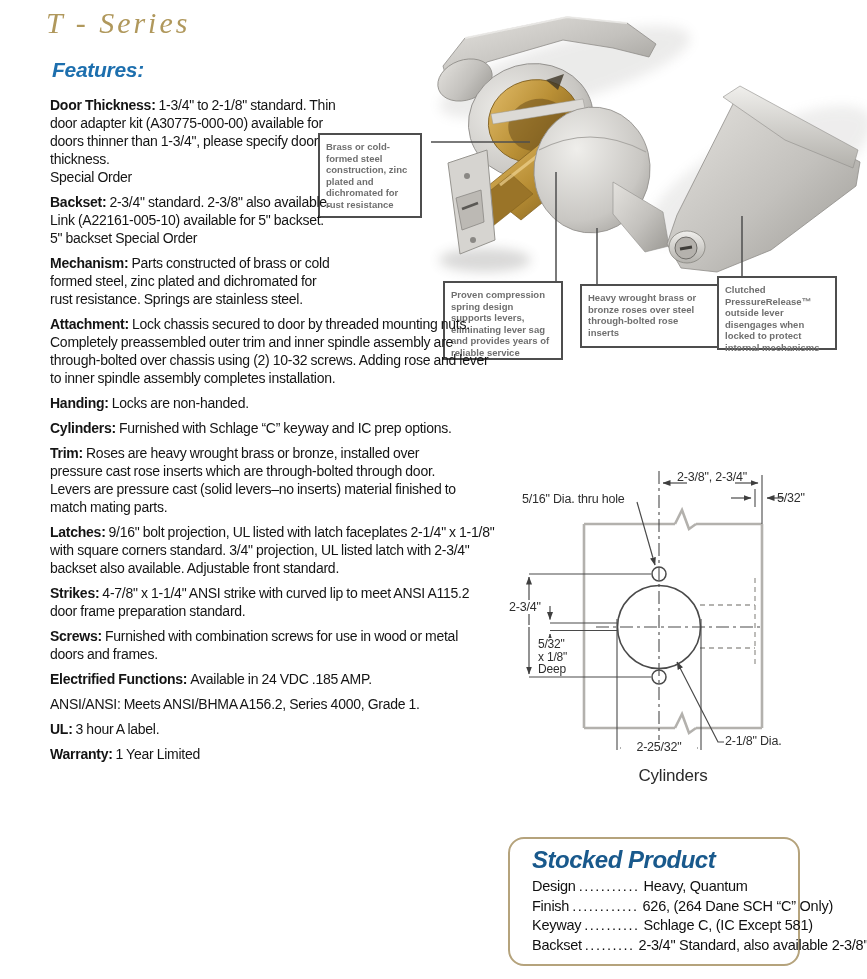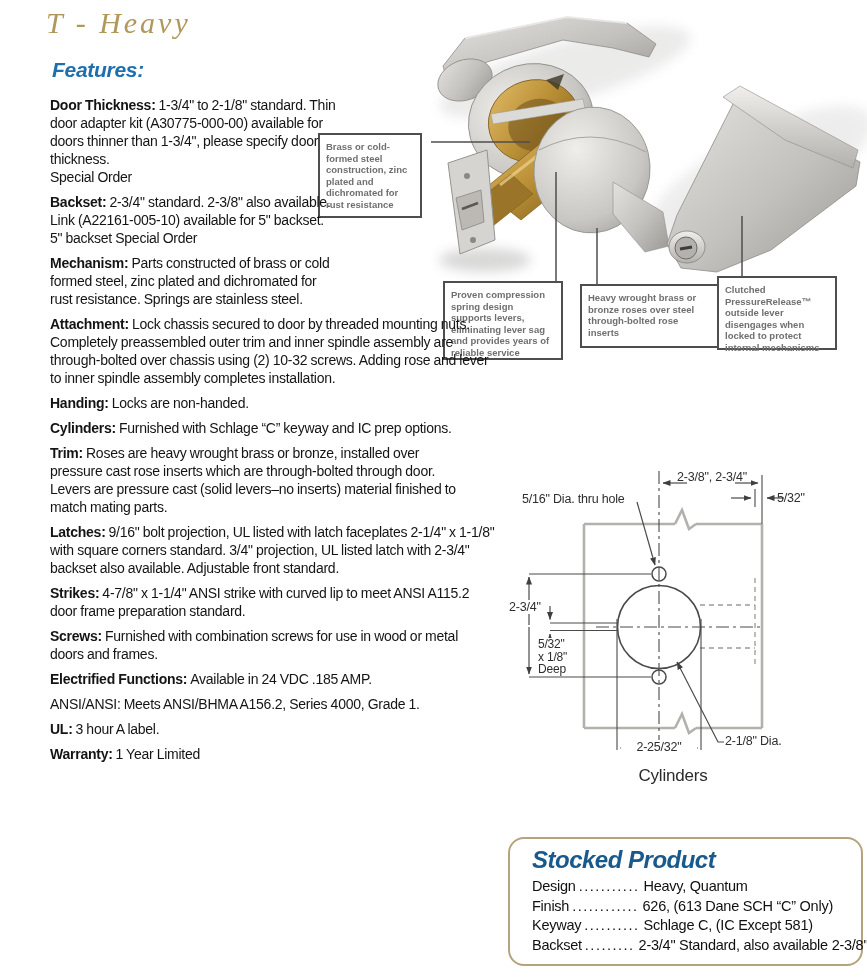--- a/index.html
+++ b/index.html
@@ -43,33 +43,33 @@
   .ev-dim-top{left:184px;top:15px;width:96px;text-align:center;}
   .ev-dim-right{left:297px;top:36px;}
   .ev-thru{left:42px;top:37px;}
   .ev-left{left:28px;top:145px;background:#fff;padding:0 1px;}
   .ev-notch{left:57px;top:183px;font-size:12px;line-height:12.5px;background:#fff;padding:0 1px;}
   .ev-bottom{left:141px;top:285px;width:76px;text-align:center;background:#fff;}
   .ev-dia{left:245px;top:279px;}
   .ev-caption{left:118px;top:311px;width:150px;text-align:center;font-size:17px;color:#2b2b2b;letter-spacing:-0.2px;}
 
   
-  .stocked{position:absolute;left:508px;top:837px;width:355px;height:129px;box-sizing:border-box;
+  .stocked{position:absolute;left:508px;top:837px;width:292px;height:129px;box-sizing:border-box;
            border:2px solid #b5a37c;border-radius:16px;background:#fff;padding:7px 0 0 22px;}
   .stocked h2{margin:0 0 3px 0;font-size:24px;font-style:italic;font-weight:bold;
               color:#19598c;letter-spacing:-0.5px;}
   .sp-row{font-size:14.5px;line-height:19.5px;color:#101010;letter-spacing:-0.25px;white-space:nowrap;}
   .sp-row .dots{letter-spacing:1.5px;margin:0 4px 0 3px;}
 </style>
 </head>
 <body>
 
 <div class="page">
 
-  <div class="doc-title">T - Heavy</div>
+  <div class="doc-title">T - Series</div>
   <div class="features-heading">Features:</div>
 
   <svg class="photo-svg" width="552" height="360" viewBox="0 0 552 360">
     <defs>
       <linearGradient id="steelB" x1="0" y1="0" x2="1" y2="1">
         <stop offset="0" stop-color="#e4e2de"></stop>
           <stop offset=".55" stop-color="#c3c1bd"></stop>
           <stop offset="1" stop-color="#9b9994"></stop>
       </linearGradient>
       <linearGradient id="steelA" x1="0" y1="0" x2="0" y2="1">
@@ -198,18 +198,18 @@
     <span class="ev-lbl ev-left">2-3/4"</span>
     <span class="ev-lbl ev-notch"><span>5/32"</span><br><span>x 1/8"</span><br><span>Deep</span></span>
     <span class="ev-lbl ev-bottom">2-25/32"</span>
     <span class="ev-lbl ev-dia">2-1/8" Dia.</span>
     <span class="ev-lbl ev-caption">Cylinders</span>
   </div>
 
   <div class="stocked">
     <h2>Stocked Product</h2>
     <div class="sp-row"><span>Design</span><span class="dots">...........</span><span>Heavy, Quantum</span></div>
-    <div class="sp-row"><span>Finish</span><span class="dots">............</span><span>626, (613 Dane SCH “C” Only)</span></div>
+    <div class="sp-row"><span>Finish</span><span class="dots">............</span><span>626, (264 Dane SCH “C” Only)</span></div>
     <div class="sp-row"><span>Keyway</span><span class="dots">..........</span><span>Schlage C, (IC Except 581)</span></div>
     <div class="sp-row"><span>Backset</span><span class="dots">.........</span><span>2-3/4" Standard, also available 2-3/8"</span></div>
   </div>
 
 </div>
 
 </body></html>

